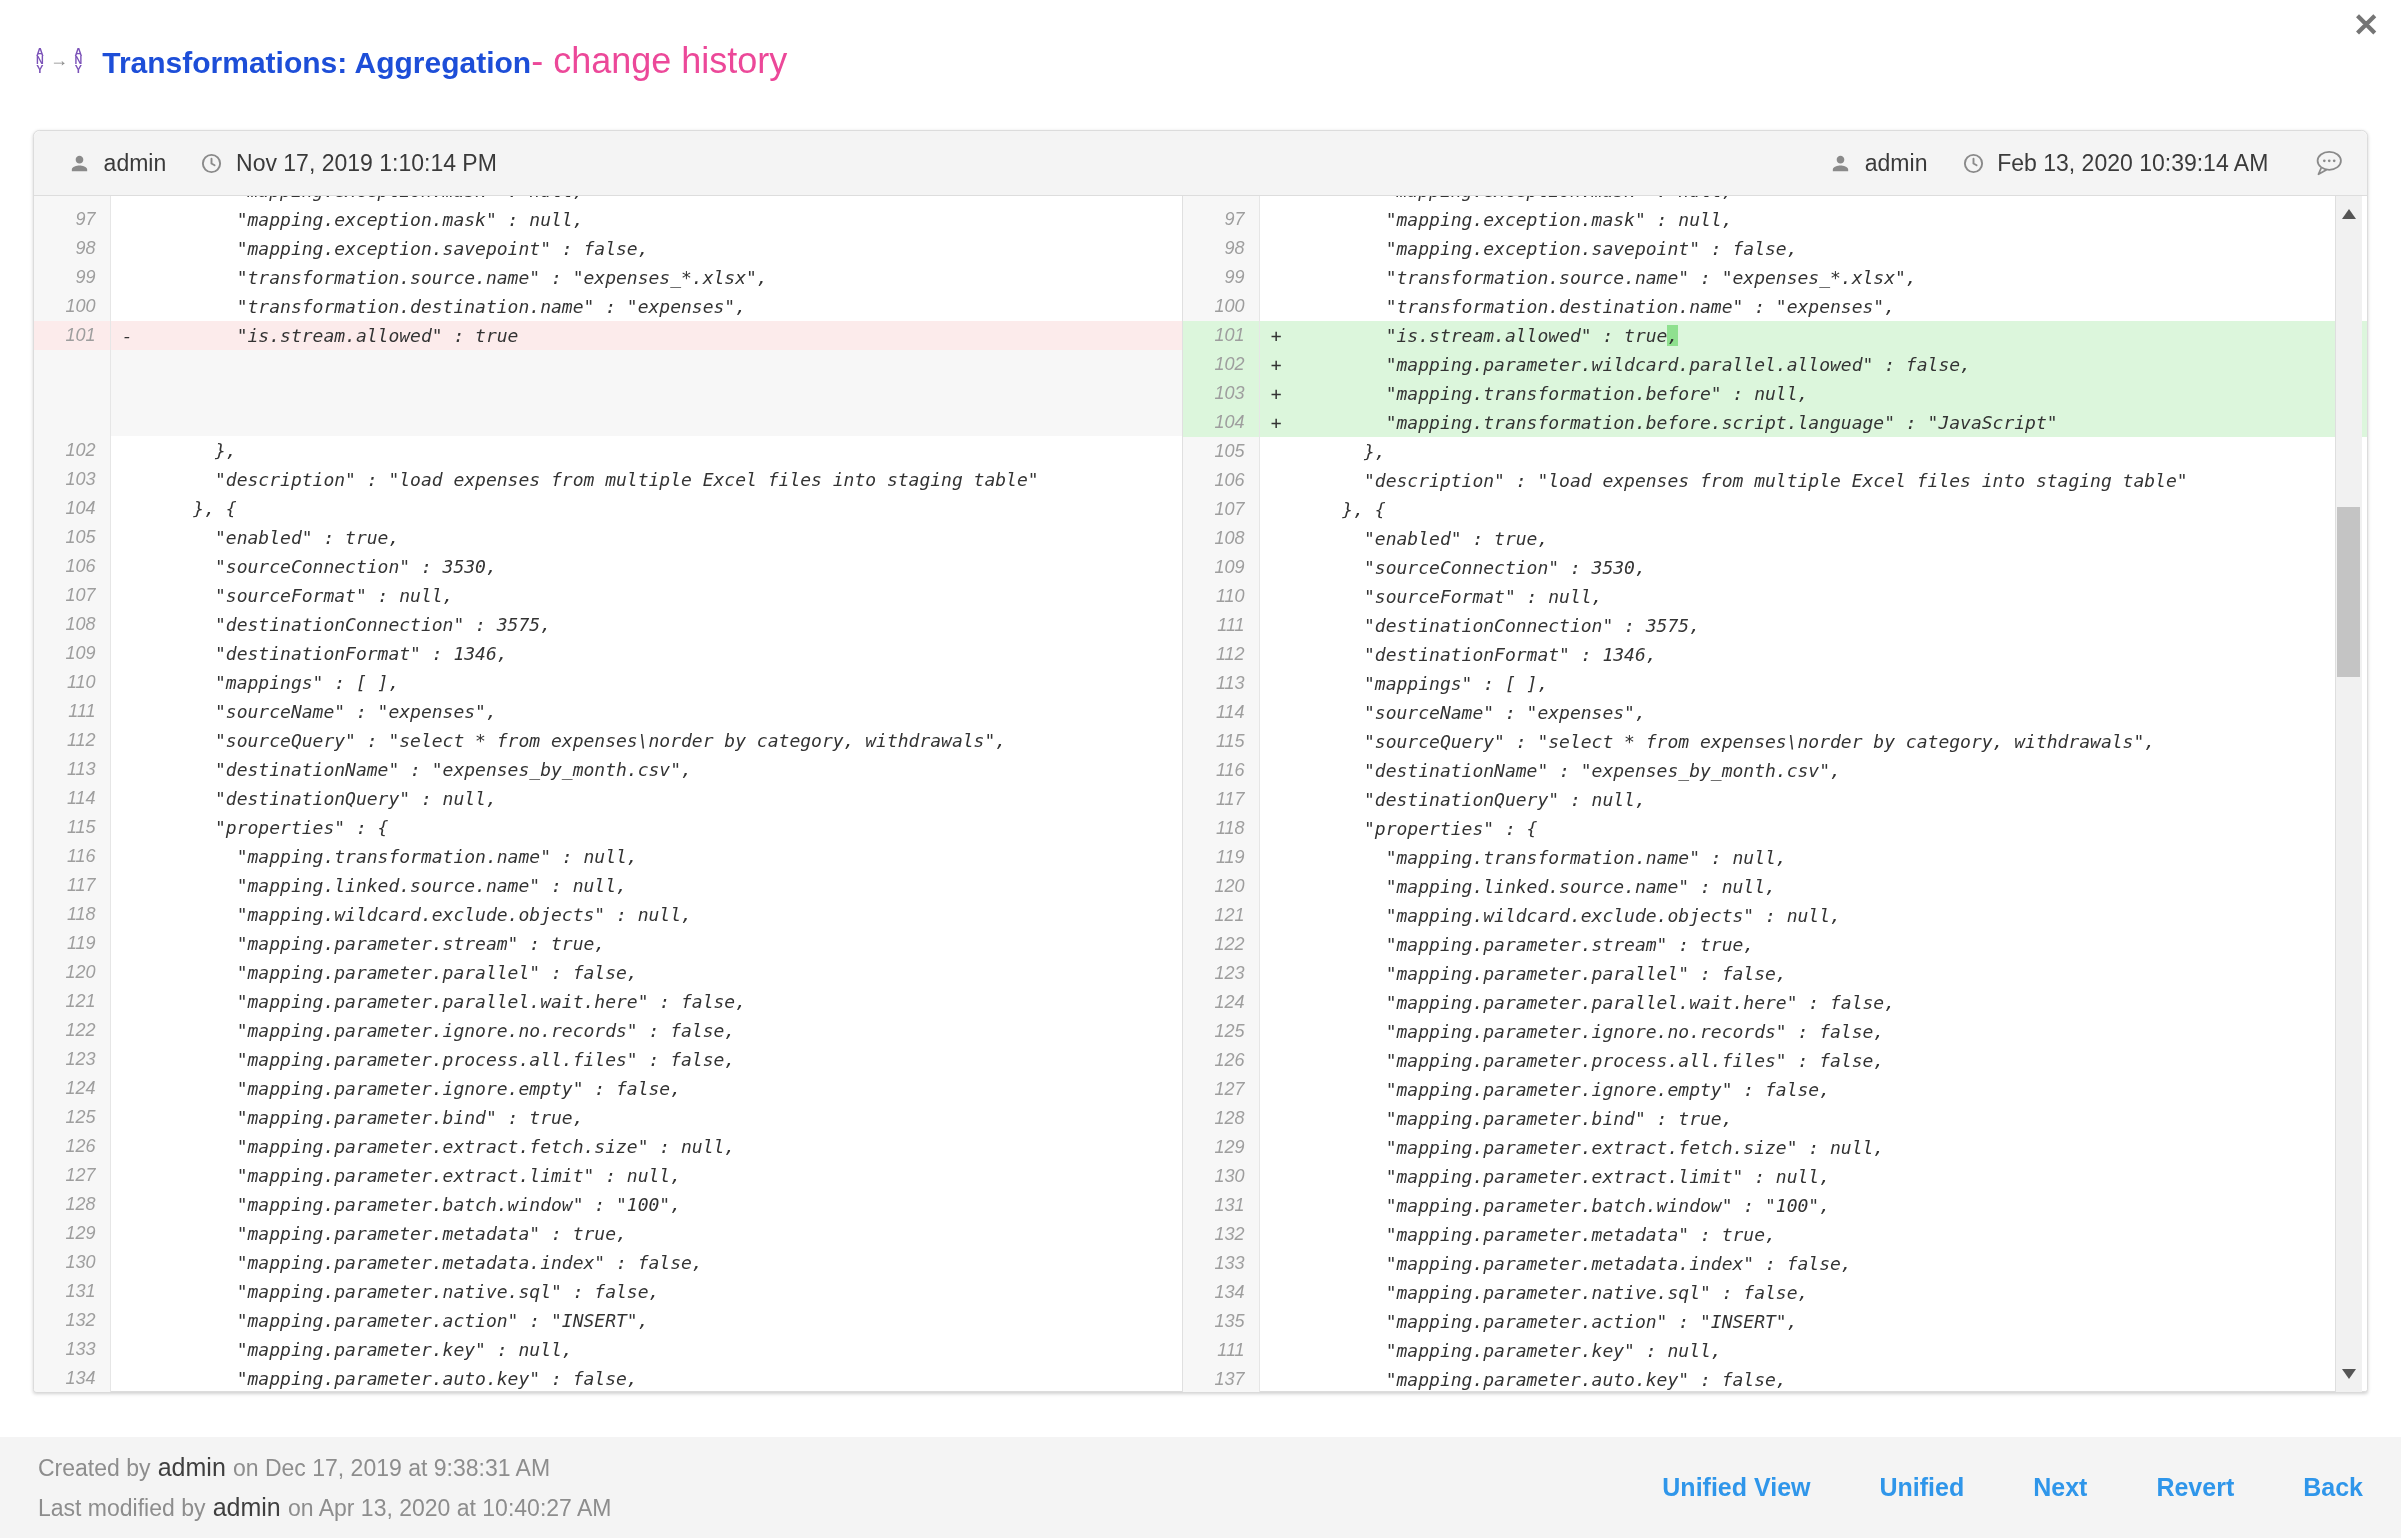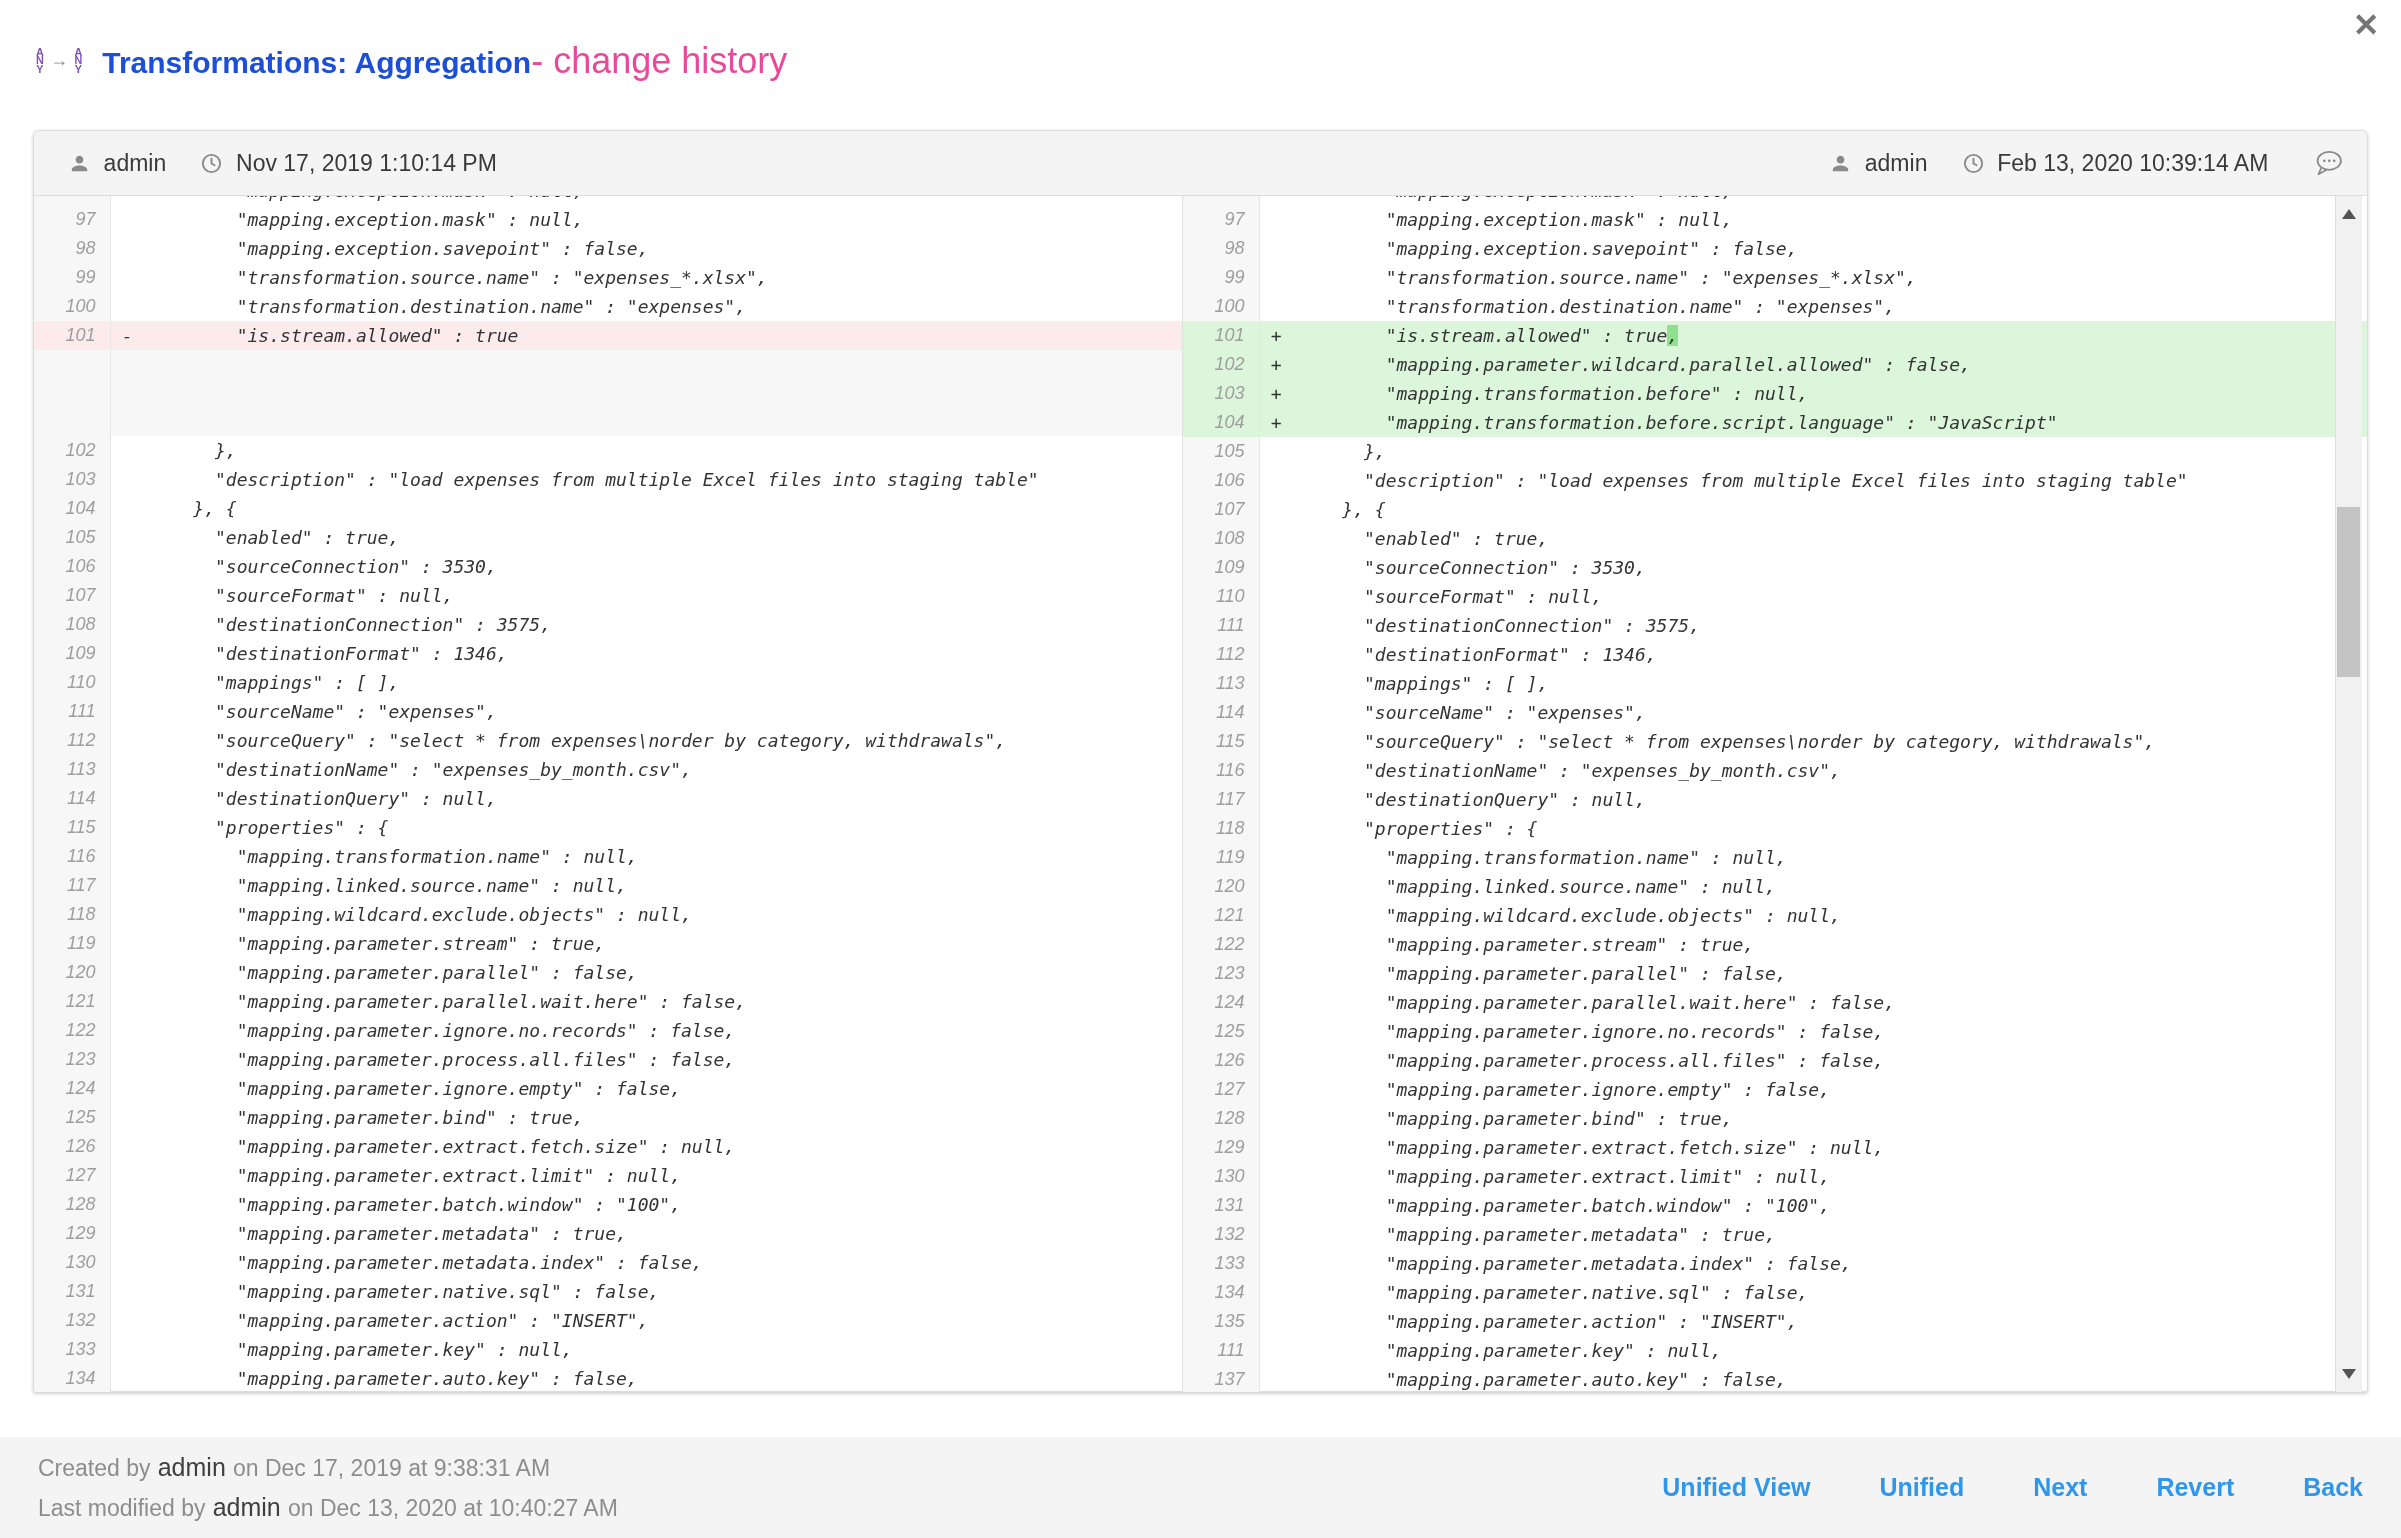--- a/index.html
+++ b/index.html
@@ -576,21 +576,21 @@
       </div>
     </div>
   </div>
 
   <div class="footer">
     <div class="foot-meta">
       <span>
         <span>Created by</span><span class="u">admin</span><span>on Dec 17, 2019 at 9:38:31 AM</span>
       </span>
       <span>
-        <span>Last modified by</span><span class="u">admin</span><span>on Dec 13, 2020 at 10:40:27 AM</span>
+        <span>Last modified by</span><span class="u">admin</span><span>on Apr 13, 2020 at 10:40:27 AM</span>
       </span>
     </div>
     <div class="foot-links" id="foot-links">
         <a>Unified View</a>
         <a>Unified</a>
         <a>Next</a>
         <a>Revert</a>
         <a>Back</a>
       </div>
   </div>

